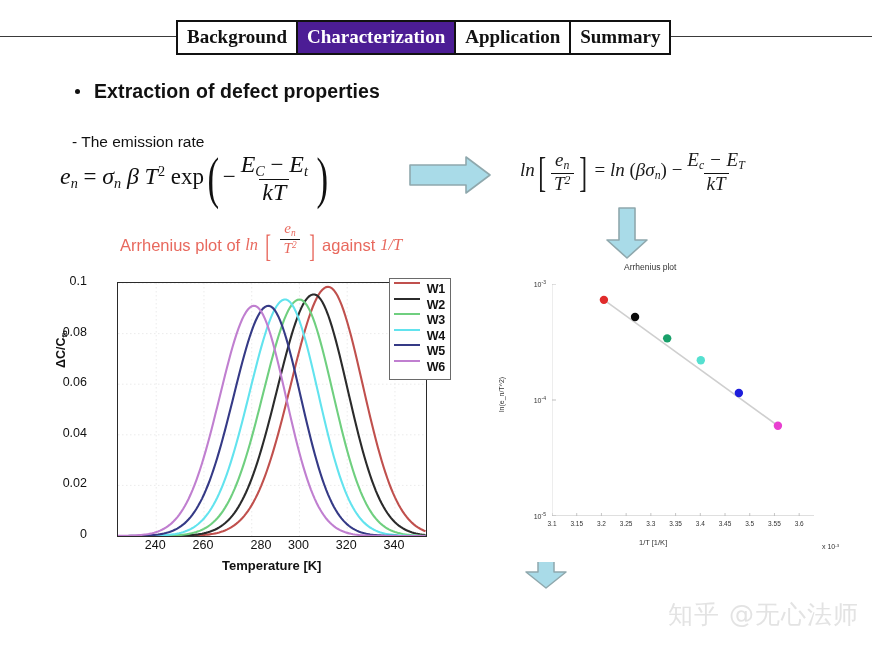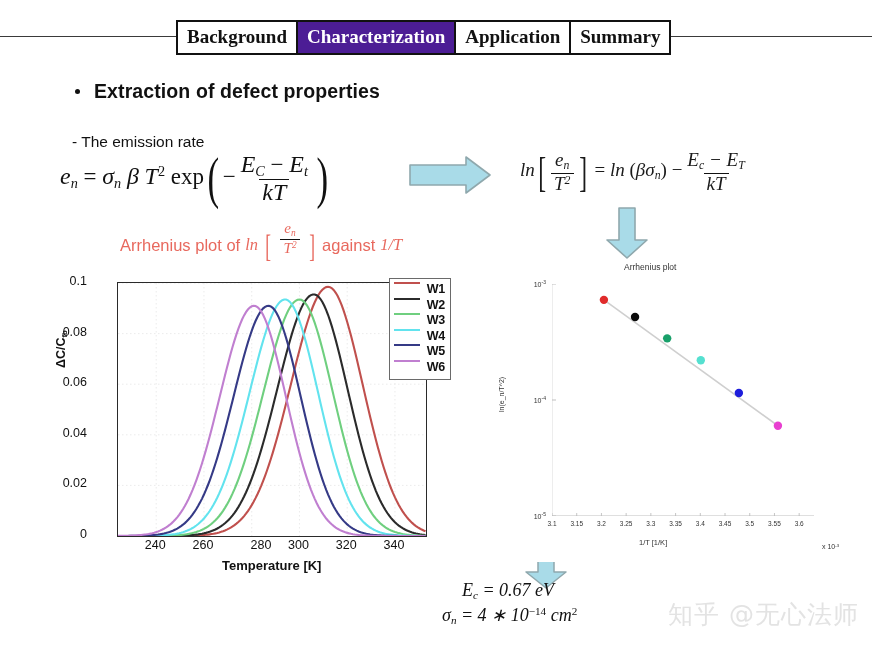--- a/index.html
+++ b/index.html
@@ -288,27 +288,16 @@
         <div class="c2-xt" style="left: 234.736px;">3.5</div>
         <div class="c2-xt" style="left: 259.453px;">3.55</div>
         <div class="c2-xt" style="left: 284.17px;">3.6</div>
       </div>
     <div class="c2-xlab">1/T [1/K]</div>
     <div class="c2-exp">
       <span>x 10</span><sup style="font-style:normal;">-3</sup>
     </div>
   </div>
 
-  <div class="result">
-    <div>
-      <span class="mi">E</span><sub>c</sub>
-      <span class="mi">= 0.67 eV</span>
-    </div>
-    <div class="r2">
-      <span class="mi">σ</span><sub>n</sub>
-      <span class="mi">= 4 ∗ 10</span><sup style="font-style:normal;">−14</sup>
-      <span class="mi">cm</span><sup style="font-style:normal;">2</sup>
-    </div>
-  </div>
 
   <div class="watermark">知乎 @无心法师</div>
 
 </div>
 
 </body></html>

